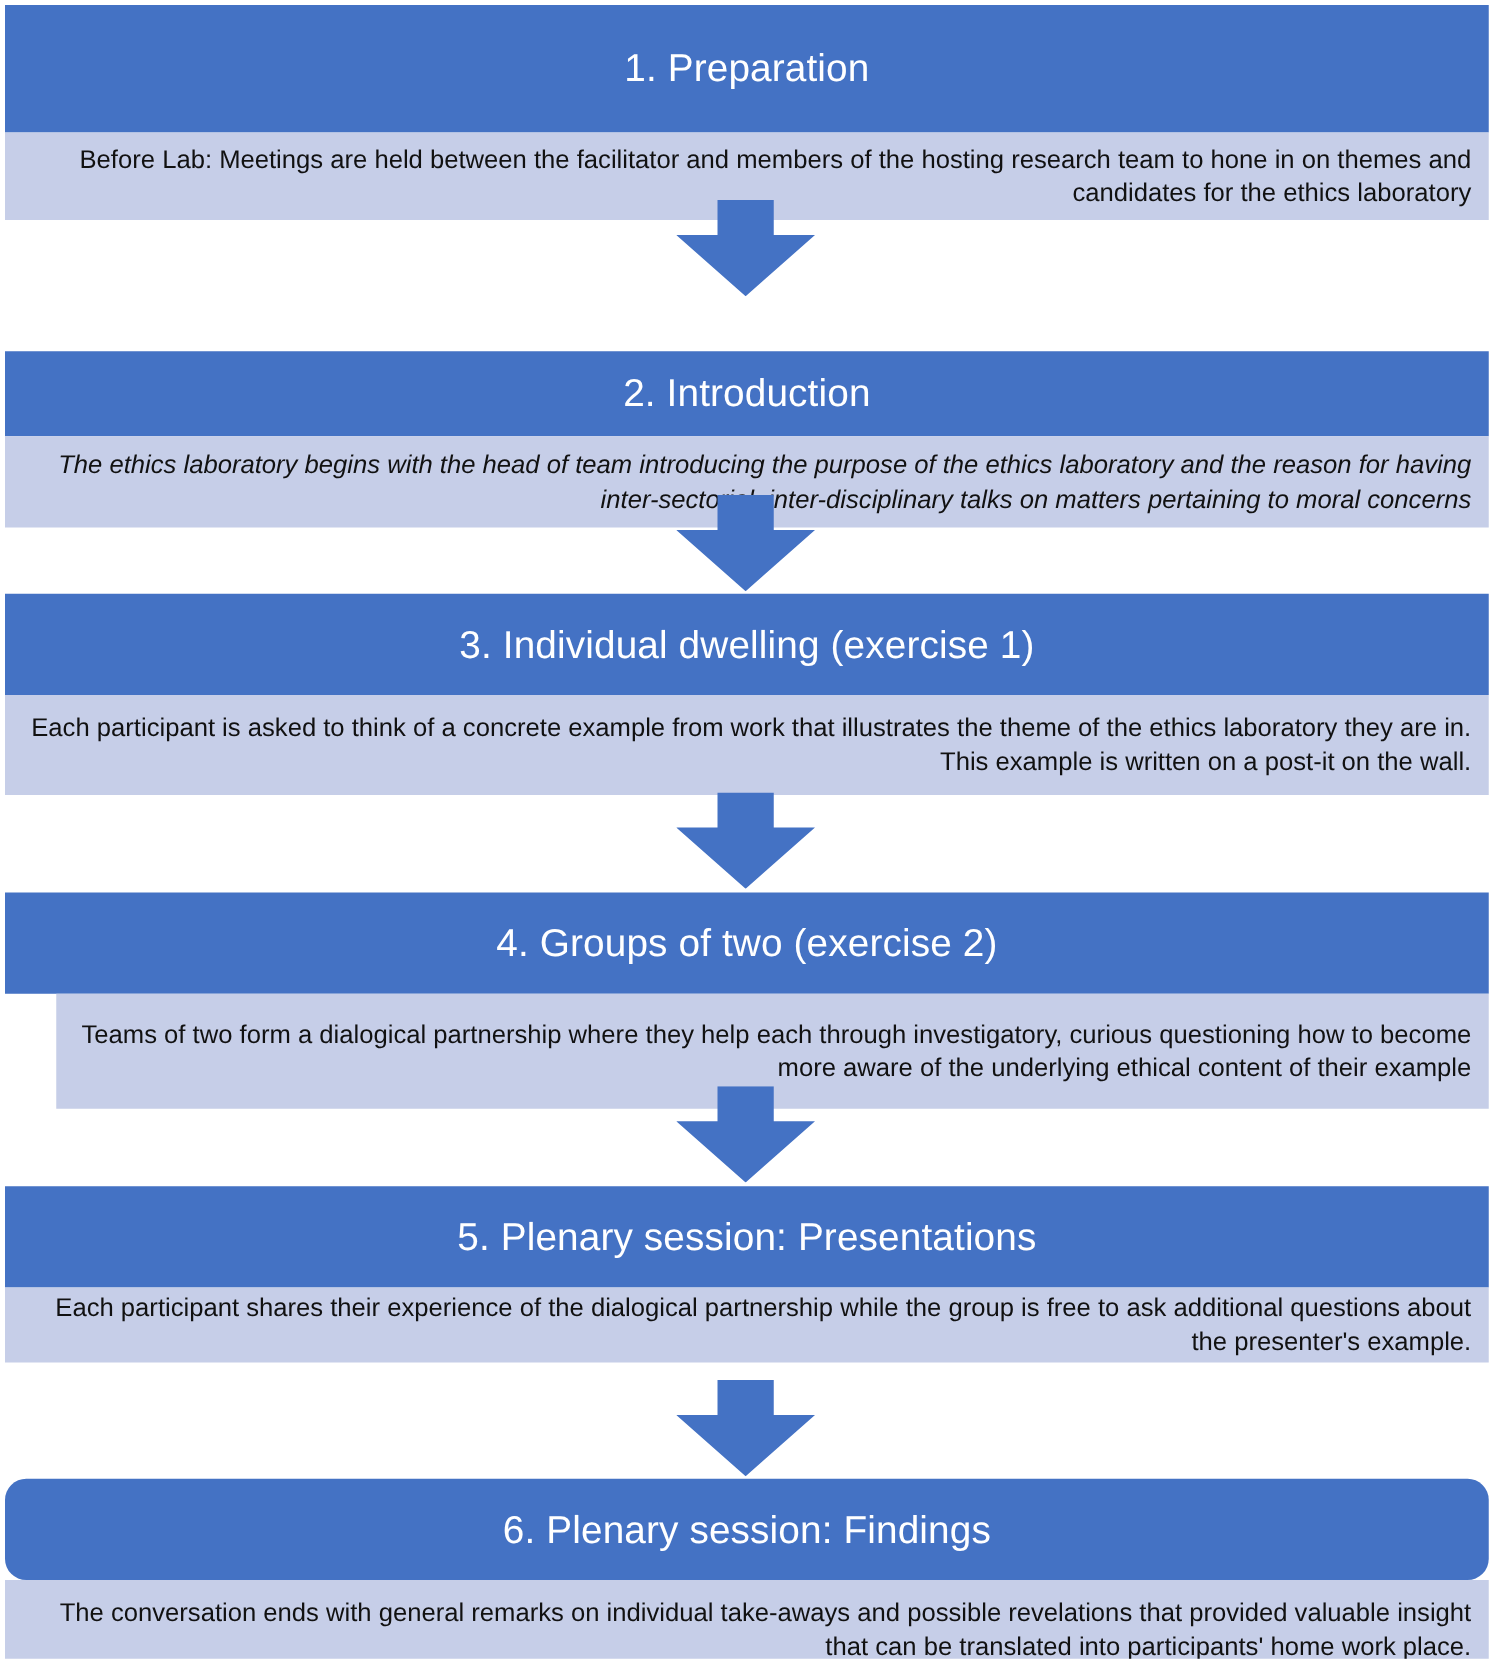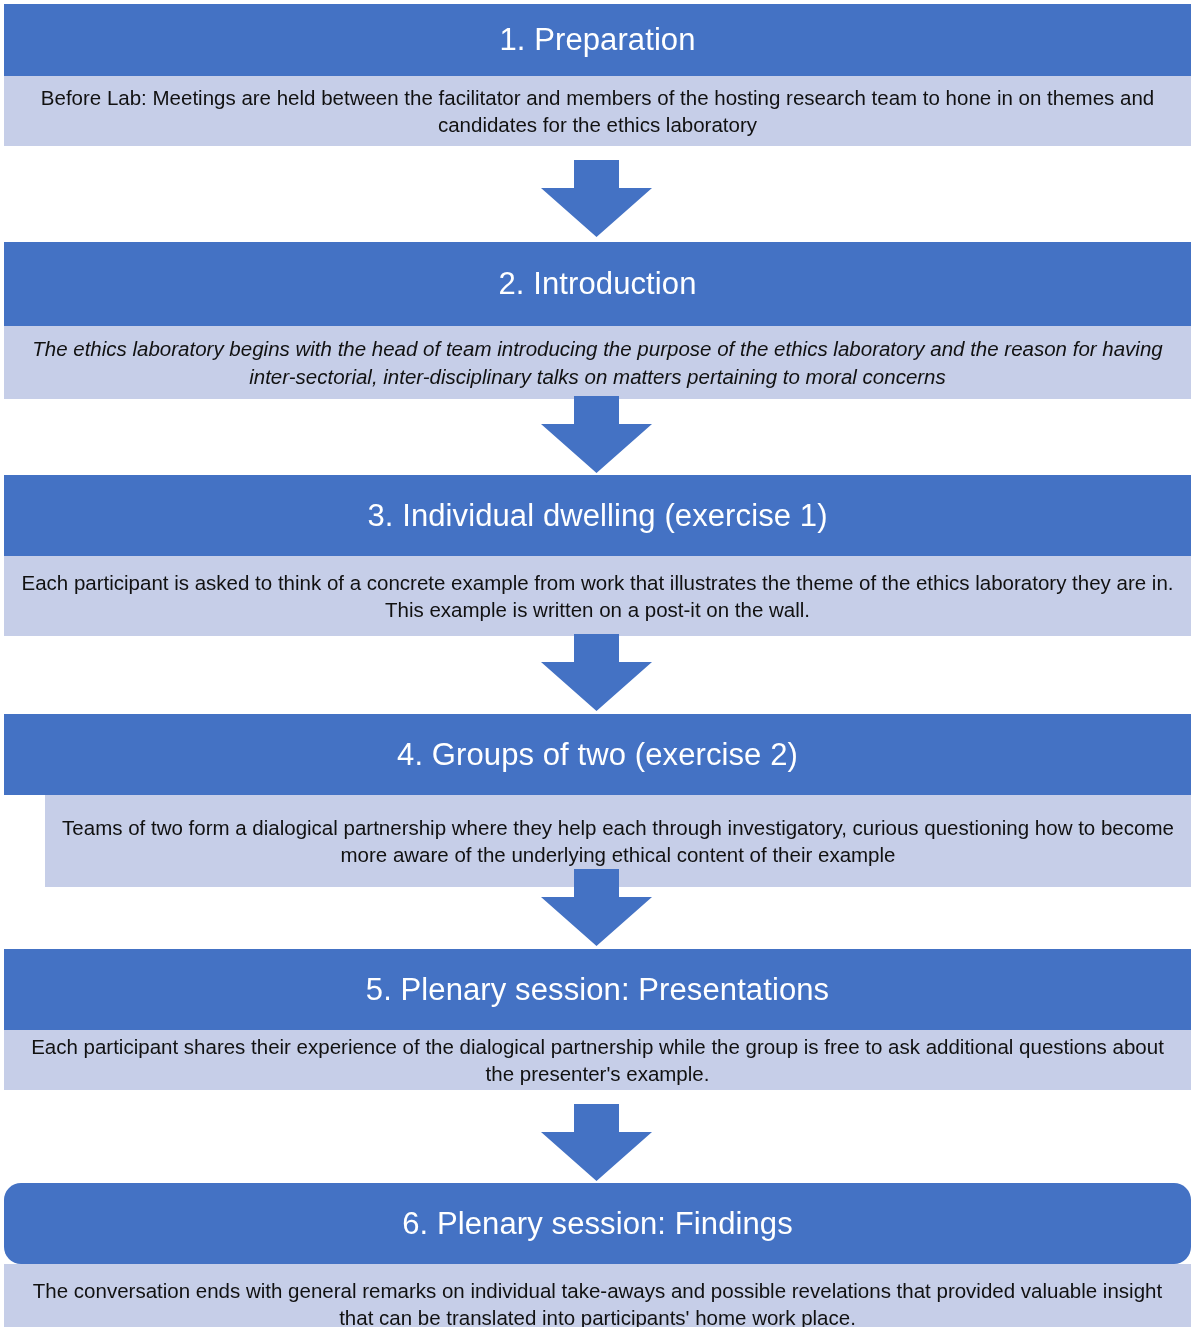--- a/index.html
+++ b/index.html
@@ -55,29 +55,30 @@
     box-sizing: border-box;
     display: flex;
     align-items: center;
     justify-content: center;
     padding: 4px 14px;
   }
 
   .step-body-text {
     display: block;
     width: 100%;
+    text-align: right;
   }
 
   
   .step-1 { top: 4px; }
-  .step-1 .step-header { height: 72px; text-align: center; }
+  .step-1 .step-header { height: 102px; text-align: center; }
   .step-1 .step-body   { height: 70px; }
 
   .step-2 { top: 242px; }
-  .step-2 .step-header { height: 84px; }
+  .step-2 .step-header { height: 68px; margin-top: 39px; }
   .step-2 .step-body   { height: 73px; font-style: italic; }
 
   .step-3 { top: 475px; }
   .step-3 .step-header { height: 81px; }
   .step-3 .step-body   { height: 80px; }
 
   .step-4 { top: 714px; }
   .step-4 .step-header { height: 81px; }
   .step-4 .step-body   { height: 92px; margin-left: 41px; }
 

